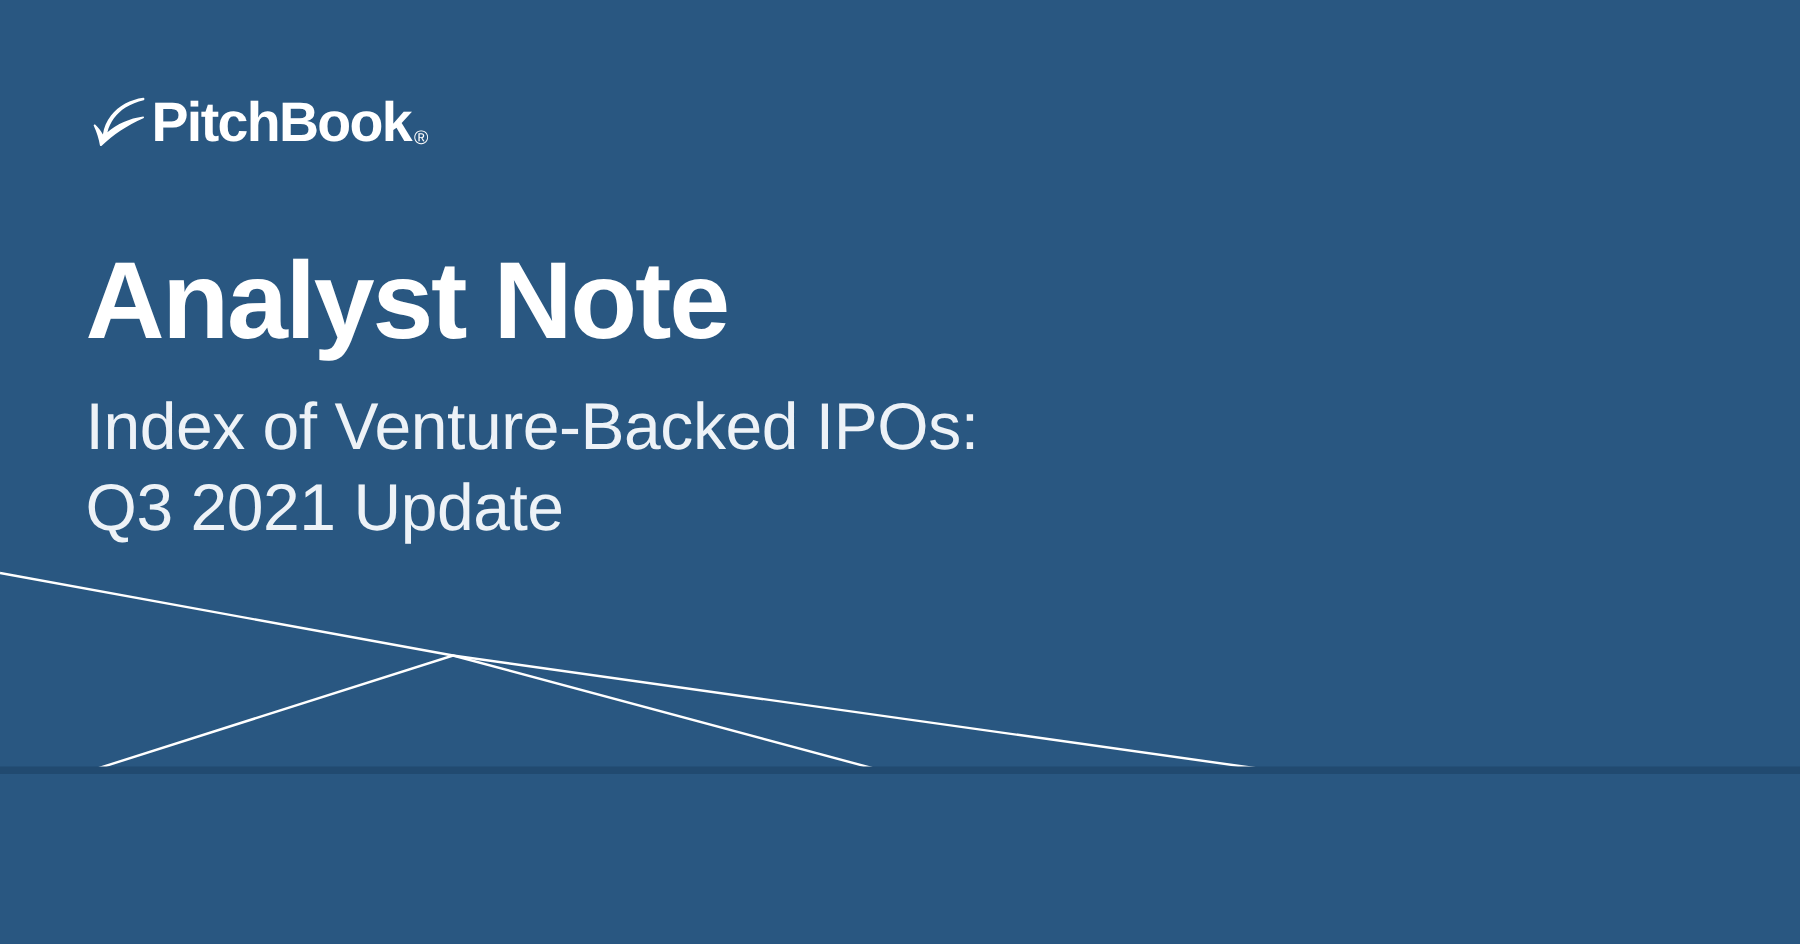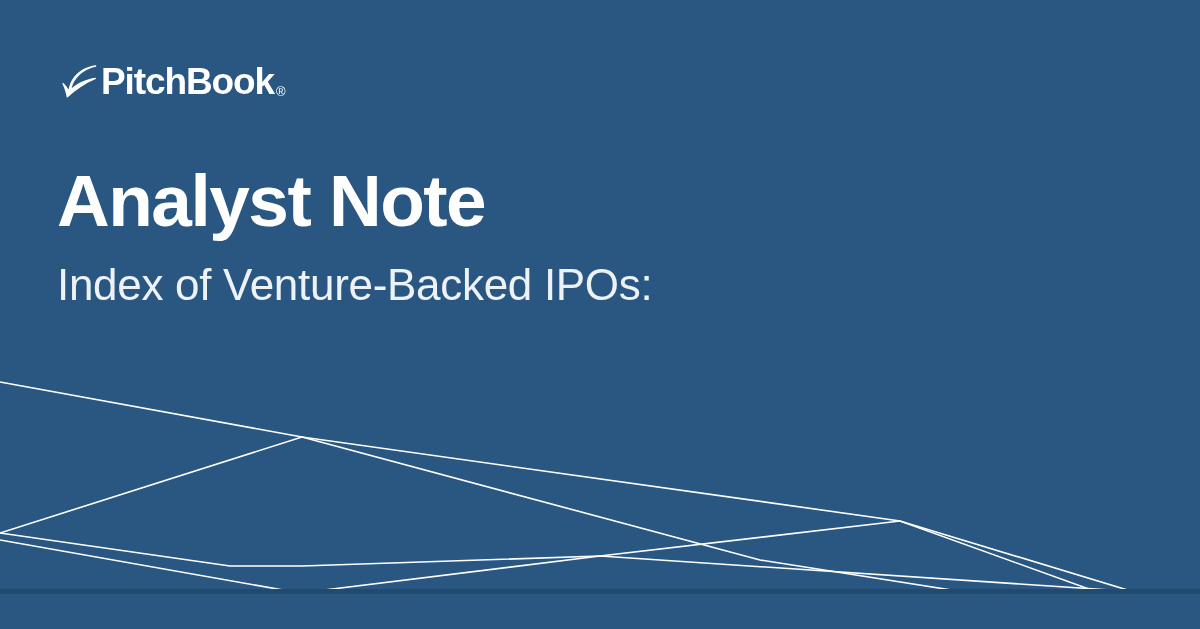--- a/index.html
+++ b/index.html
@@ -12,21 +12,21 @@
   }
 
   body {
     font-family: "Liberation Sans", sans-serif;
     background: #295781;
   }
 
   #cover {
     position: relative;
     width: 1200px;
-    height: 594px;
+    height: 516px;
     background: #295781;
     overflow: hidden;
   }
 
   
   #artwork {
     position: absolute;
     left: 0;
     top: 0;
     width: 1200px;
@@ -130,16 +130,17 @@
       <path fill="#ffffff" d="M33.5 1.2 C25 2.4 17.2 6.4 12.0 13.0 C9.0 16.8 7.3 21.0 6.6 25.6 C5.2 23.2 3.6 21.0 1.6 19.2 C1.0 18.7 0.2 19.2 0.5 19.9 C2.6 24.5 3.9 28.6 4.6 32.8 C4.7 33.4 5.4 33.6 5.8 33.2 C13.6 25.8 22.6 19.7 33.6 14.9 C34.3 14.6 34.1 13.6 33.4 13.7 C24.2 15.0 16.2 18.6 9.6 24.2 C11.3 17.4 15.6 11.6 21.7 7.7 C25.4 5.3 29.4 3.8 33.8 2.8 C34.6 2.6 34.4 1.1 33.5 1.2 Z"></path>
     </svg>
     <span id="logo-wordmark">PitchBook</span>
     <span id="logo-tm">®</span>
   </div>
 
   <div id="text-block">
     <h1 id="title">Analyst Note</h1>
     <div id="subtitle">
       <span class="subtitle-line">Index of Venture-Backed IPOs:</span>
+      <span class="subtitle-line">Q3 2021 Update</span>
     </div>
   </div>
 
 </div>
 
 </body></html>

